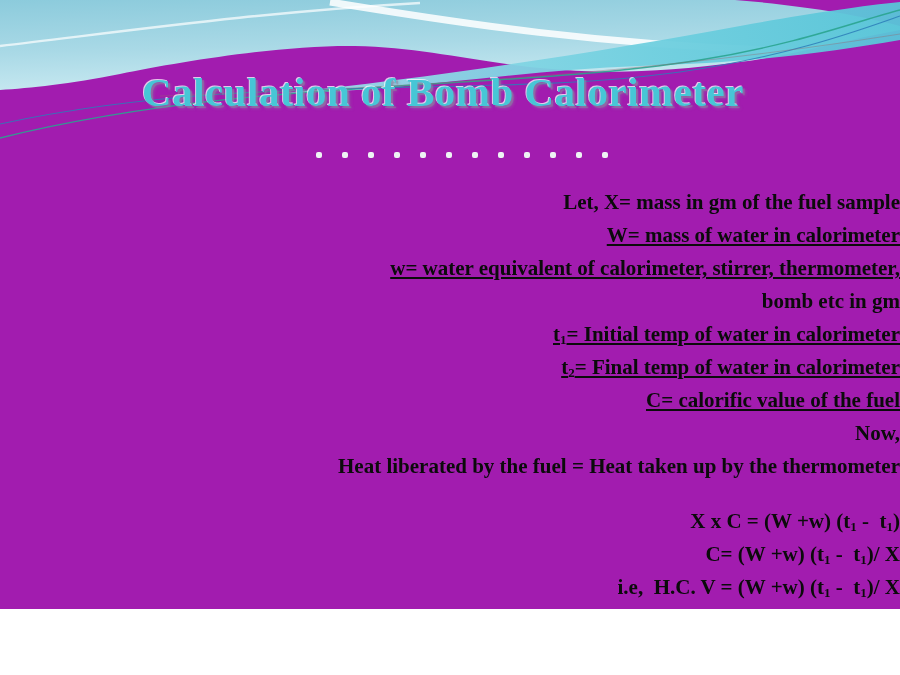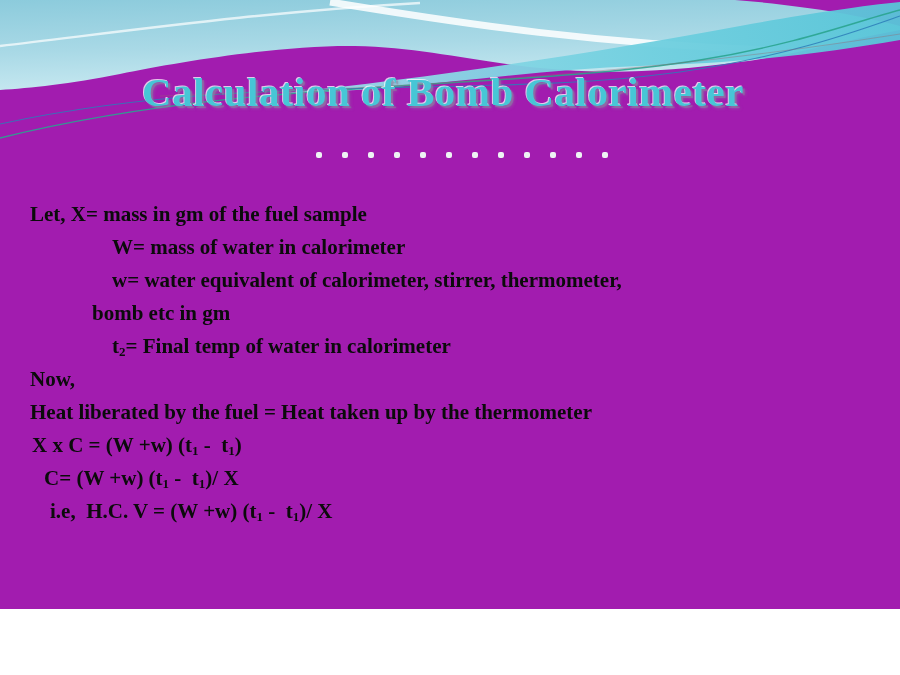--- a/index.html
+++ b/index.html
@@ -34,44 +34,45 @@
     font-weight: bold;
     letter-spacing: 0.5px;
     color: var(--title-color, #47c6d6);
     text-shadow:
       -1px -1px 0 rgba(255,255,255,0.75),
        2px  2px 1px rgba(139,131,162,0.65),
        3px  3px 3px rgba(139,131,162,0.35);
   }
   .slide-body {
     position: absolute;
-    top: 198px;
+    top: 186px;
     left: 0;
     right: 0;
     z-index: 2;
+    text-align: right;
   }
   .line {
     height: 33px;
     line-height: 33px;
     font-size: 21px;
     font-weight: bold;
     color: #0b0b0b;
     white-space: pre;
   }
   .line sub {
     font-size: 13px;
     line-height: 0;
     vertical-align: baseline;
     position: relative;
     bottom: -0.22em;
   }
   .ind-0 { padding-left: 30px; }
-  .ind-1 { padding-left: 112px; }
+  .ind-1 { padding-left: 112px; text-decoration: underline; }
   .ind-2 { padding-left: 92px; }
-  .ind-3 { padding-left: 32px; }
+  .ind-3 { padding-left: 32px; margin-top: 22px; }
   .ind-4 { padding-left: 44px; }
   .ind-5 { padding-left: 50px; }
   .dots {
     position: absolute;
     display: flex;
     gap: 20px;
     z-index: 0;
   }
   .dots-top { top: 152px; left: 316px; }
   .dots-bottom { top: 655px; left: 255px; }
@@ -127,21 +128,23 @@
     <path fill="none" stroke="#ffffff" stroke-width="2.5" stroke-opacity="0.7" d="M0,46 C120,32 260,12 420,3"></path>
   </svg>
 
   <h1 class="slide-title">Calculation of Bomb Calorimeter</h1>
 
   <div class="slide-body">
       <div class="line ind-0">Let, X= mass in gm of the fuel sample</div>
       <div class="line ind-1">W= mass of water in calorimeter</div>
       <div class="line ind-1">w= water equivalent of calorimeter, stirrer, thermometer,</div>
       <div class="line ind-2">bomb etc in gm</div>
+      <div class="line ind-1">t<sub>1</sub>= Initial temp of water in calorimeter</div>
       <div class="line ind-1">t<sub>2</sub>= Final temp of water in calorimeter</div>
+      <div class="line ind-1">C= calorific value of the fuel</div>
       <div class="line ind-0">Now,</div>
       <div class="line ind-0">Heat liberated by the fuel = Heat taken up by the thermometer</div>
       <div class="line ind-3">X x C = (W +w) (t<sub>1</sub> -  t<sub>1</sub>)</div>
       <div class="line ind-4">C= (W +w) (t<sub>1</sub> -  t<sub>1</sub>)/ X</div>
       <div class="line ind-5">i.e,  H.C. V = (W +w) (t<sub>1</sub> -  t<sub>1</sub>)/ X</div>
     </div>
 
   <div class="dots dots-top">
       <span></span>
       <span></span>

